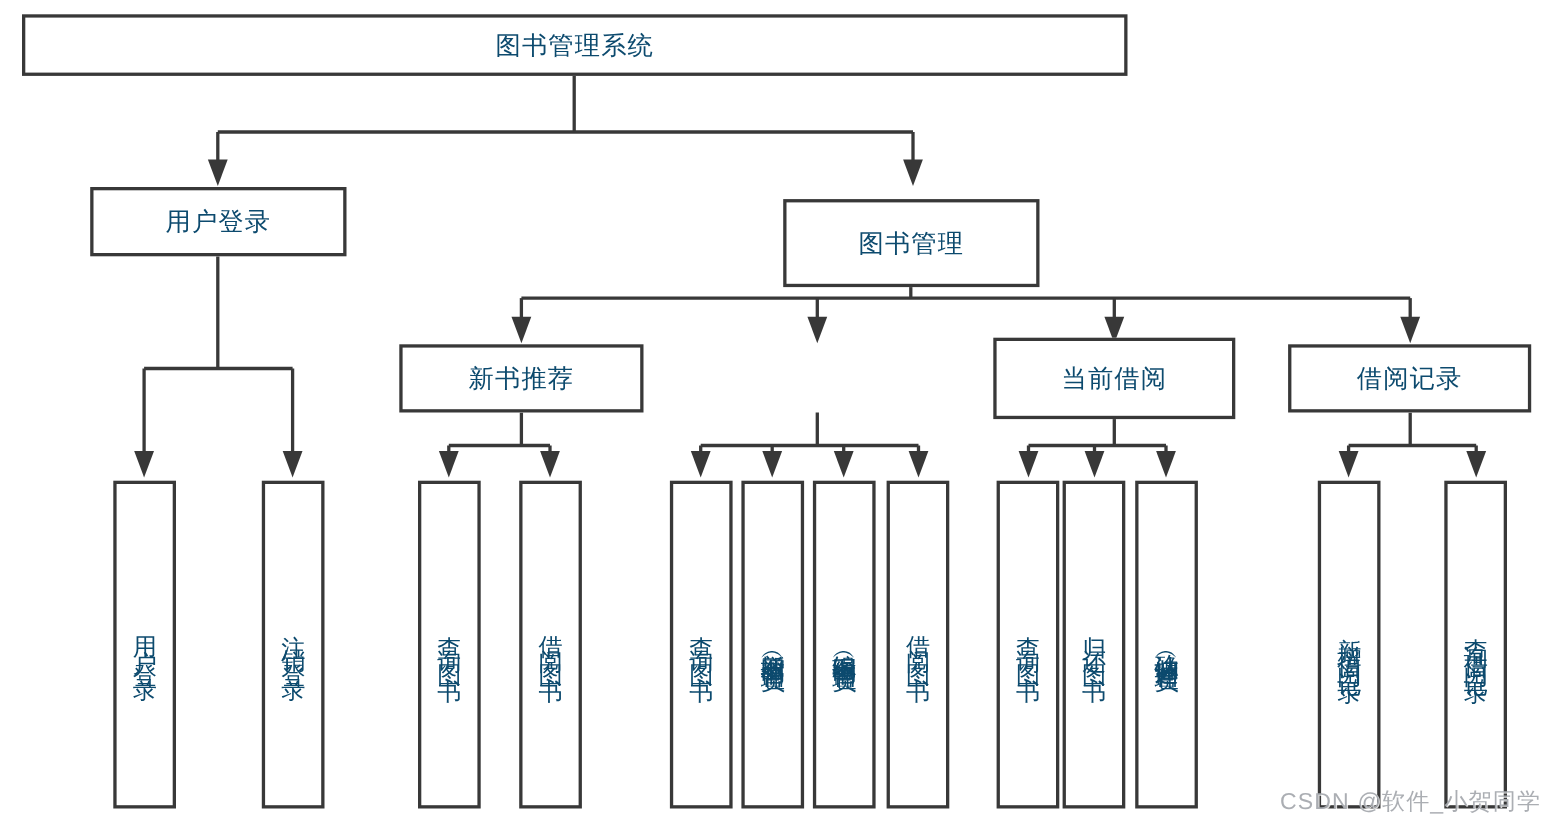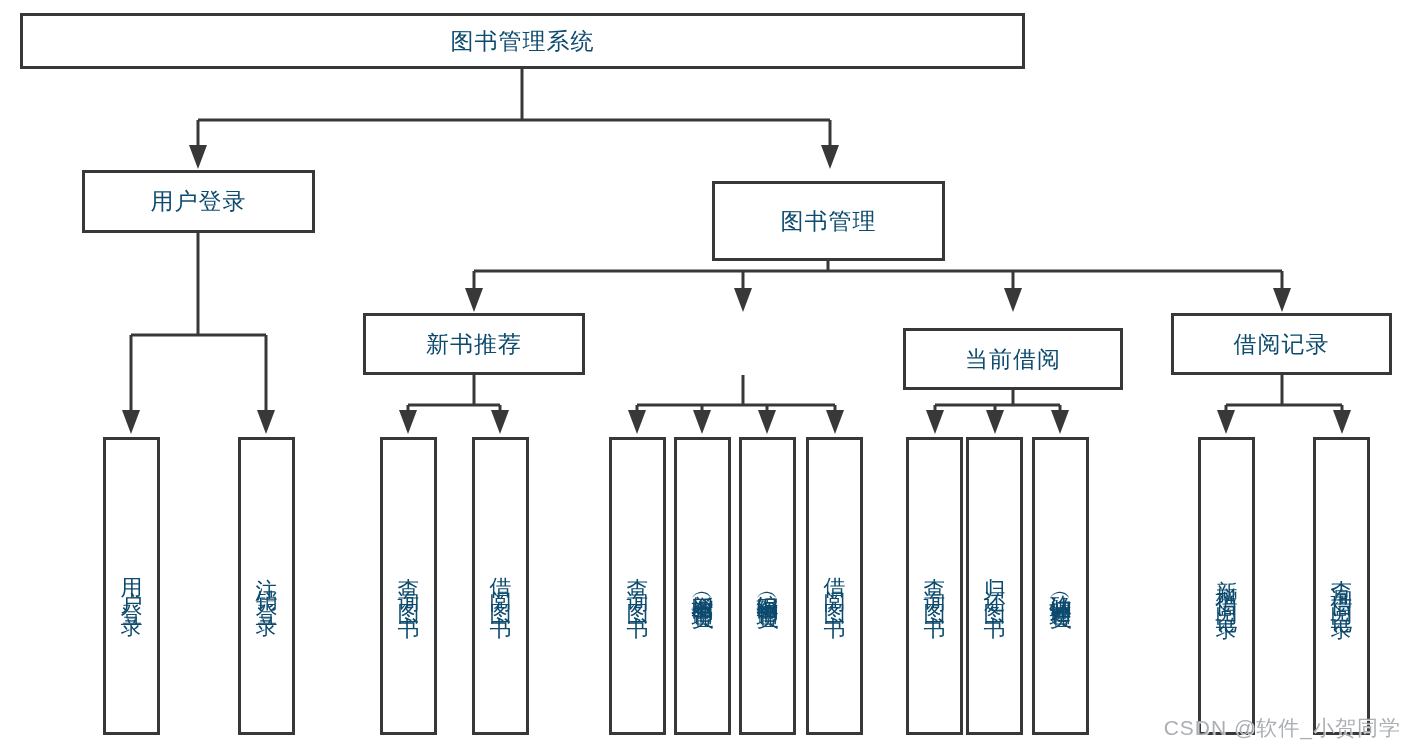--- a/index.html
+++ b/index.html
@@ -84,21 +84,21 @@
         <polygon points="1333,410 1351,410 1342,434"></polygon>
       </g>
     </svg>
 
   <div class="box h" style="left:20px; top:13px; width:1005px; height:56px;">图书管理系统</div>
 
   <div class="box h" style="left:82px; top:170px; width:233px; height:63px;">用户登录</div>
   <div class="box h" style="left:712px; top:170px; width:233px; height:80px;margin-top:11px;">图书管理</div>
 
   <div class="box h" style="left:363px; top:313px; width:222px; height:62px;">新书推荐</div>
-  <div class="box h" style="left:903px; top:328px; width:220px; height:62px;">当前借阅</div>
+  <div class="box h" style="left:903px; top:307px; width:220px; height:74px;">当前借阅</div>
   <div class="box h" style="left:1171px; top:313px; width:221px; height:62px;">借阅记录</div>
 
   <div class="box" style="left:103px; top:437px; width:57px; height:298px;">
     <span class="vtext v4">用户登录</span>
   </div>
   <div class="box" style="left:238px; top:437px; width:57px; height:298px;">
     <span class="vtext v4">注销登录</span>
   </div>
 
   <div class="box" style="left:380px; top:437px; width:57px; height:298px;">

